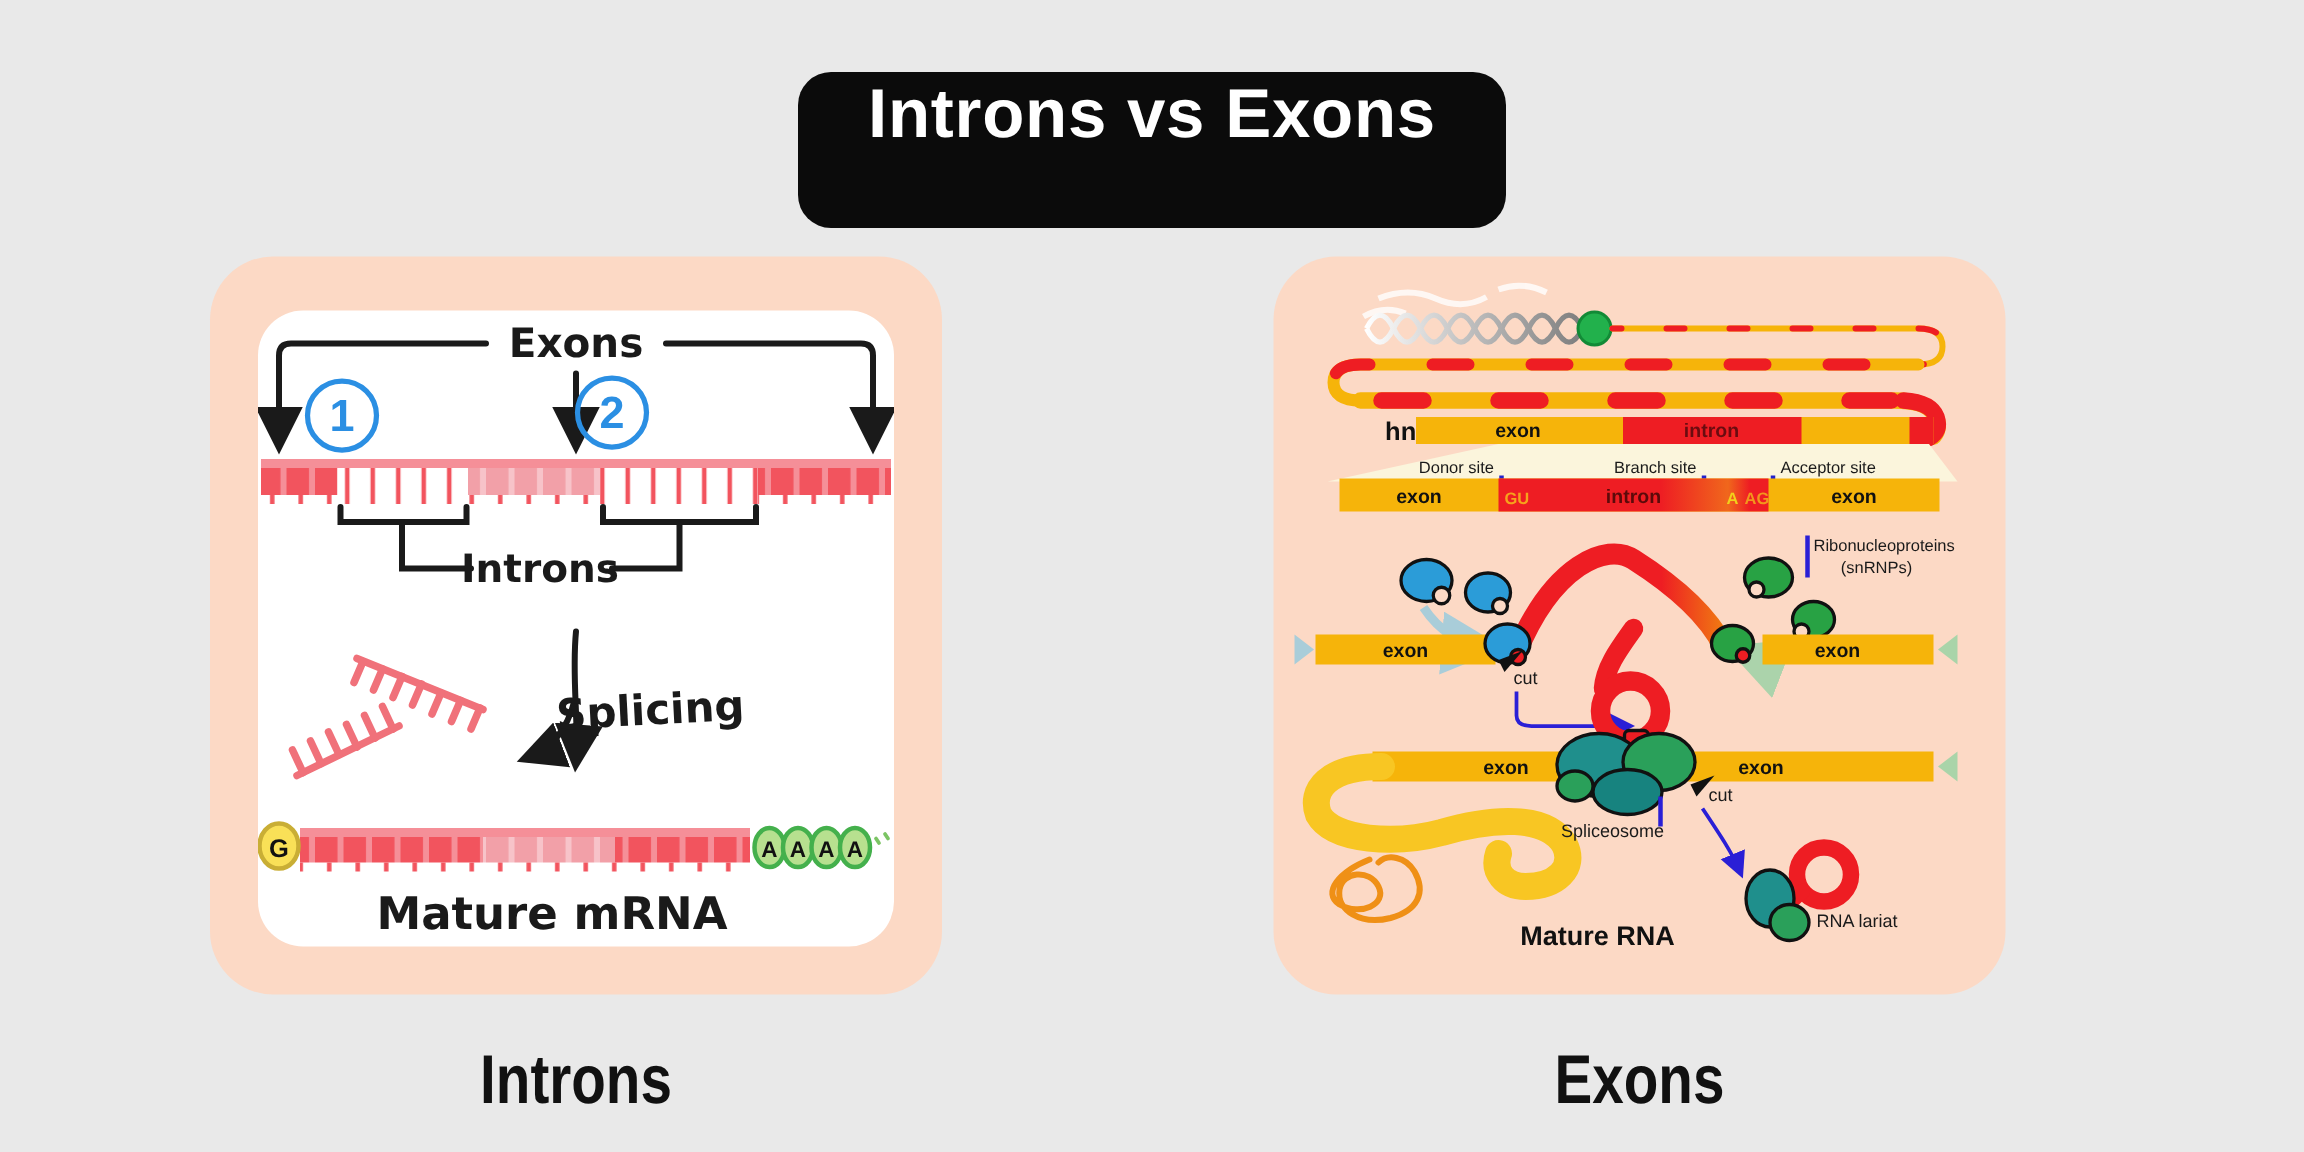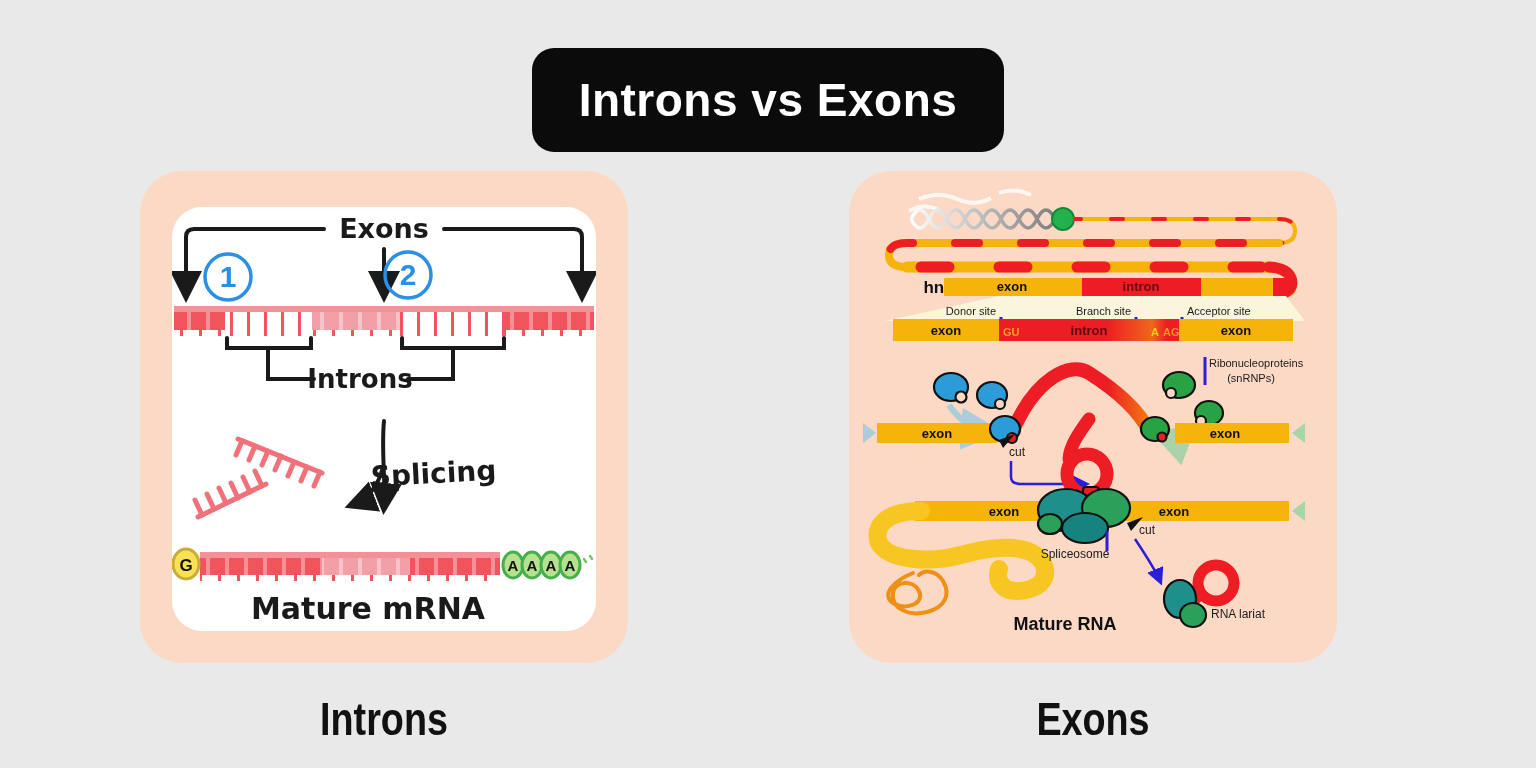--- a/index.html
+++ b/index.html
@@ -1,20 +1,20 @@
 <!DOCTYPE html>
 <html><head>
 <meta charset="utf-8">
 <style>
   html,body{margin:0;padding:0;}
   .stage{position:relative;width:1536px;height:768px;background:#e9e9e9;overflow:hidden;
          font-family:"Liberation Sans", sans-serif;}
   .title-bar{position:absolute;left:50%;top:48px;transform:translateX(-50%);
     width:472px;height:104px;background:#0b0b0b;border-radius:22px;
-    display:flex;align-items:center;justify-content:center;}
+    display:flex;align-items:flex-start;justify-content:center;}
   .title-bar span{color:#fff;font-size:46px;font-weight:800;letter-spacing:0.5px;}
   .card{position:absolute;top:171px;width:488px;height:492px;background:#fcd9c5;border-radius:42px;}
   .card-left{left:140px;}
   .card-right{left:849px;}
   .whitebox{position:absolute;left:32px;top:36px;width:424px;height:424px;background:#ffffff;border-radius:30px;}
   .caption{position:absolute;top:692px;width:488px;text-align:center;color:#111;
     font-size:46px;font-weight:700;transform:scaleX(0.82);}
   .caption-left{left:140px;}
   .caption-right{left:849px;}
   svg{display:block;}

